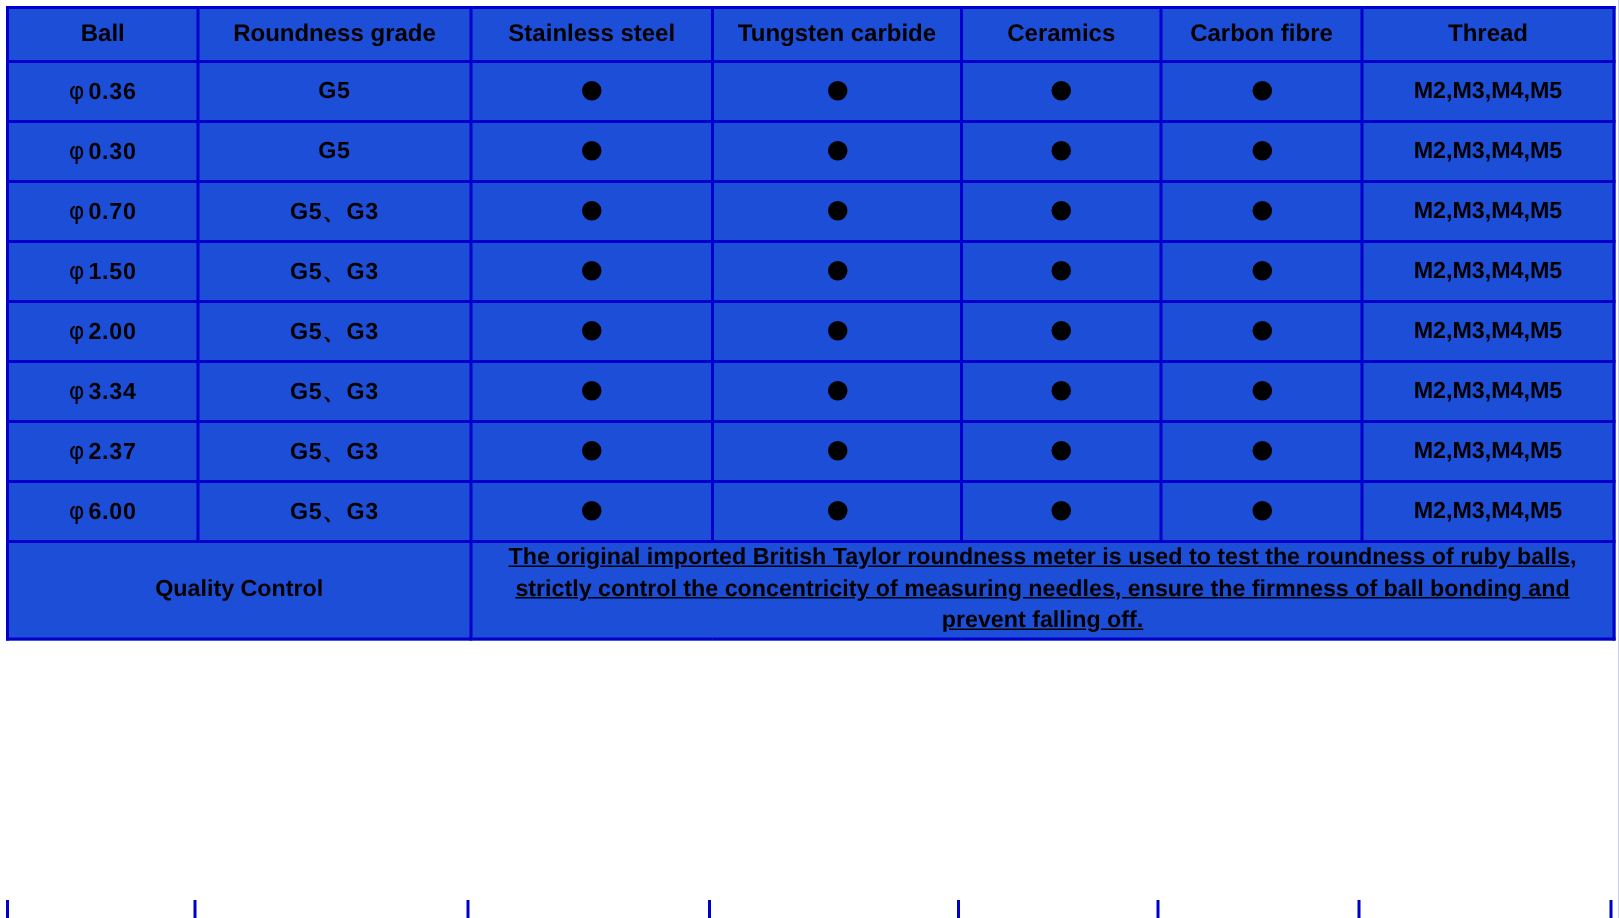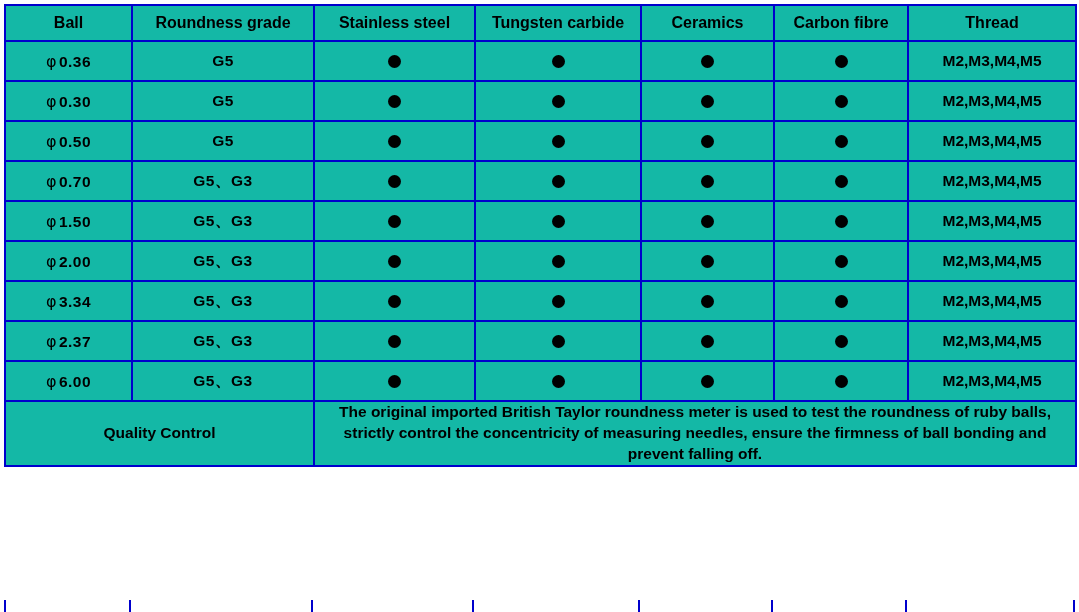--- a/index.html
+++ b/index.html
@@ -18,21 +18,21 @@
     width: 1079px;
     height: 612px;
     position: relative;
     box-sizing: border-box;
   }
   table.spec {
     border-collapse: collapse;
     table-layout: fixed;
     width: 1071px;
     margin: 4px 4px 0 4px;
-    background: #14b8a6;
+    background: #1d4ed8;
   }
   table.spec td, table.spec th {
     border: 2px solid #0000cc;
     text-align: center;
     vertical-align: middle;
     font-size: 15.5px;
     font-weight: bold;
     color: #000000;
     padding: 0;
     height: 40px;
@@ -84,20 +84,21 @@
     font-weight: bold;
     height: 88px;
   }
   td.qc-text {
     font-size: 16px;
     font-weight: bold;
     line-height: 1.35;
     padding: 4px 10px;
     height: 88px;
     text-align: center;
+    text-decoration: underline;
   }
   
   .bottom-strip {
     position: absolute;
     left: 4px;
     top: 596px;
     width: 1071px;
     height: 16px;
     box-sizing: border-box;
   }
@@ -148,29 +149,20 @@
         <tr>
           <td class="ball-cell"><span class="phi">φ</span><span>0.30</span></td>
           <td class="grade-cell">G5</td>
           <td class="dot-cell"><span class="dot"></span></td>
           <td class="dot-cell"><span class="dot"></span></td>
           <td class="dot-cell"><span class="dot"></span></td>
           <td class="dot-cell"><span class="dot"></span></td>
           <td class="thread-cell">M2,M3,M4,M5</td>
         </tr>
         <tr>
-          <td class="ball-cell"><span class="phi">φ</span><span>0.50</span></td>
-          <td class="grade-cell">G5</td>
-          <td class="dot-cell"><span class="dot"></span></td>
-          <td class="dot-cell"><span class="dot"></span></td>
-          <td class="dot-cell"><span class="dot"></span></td>
-          <td class="dot-cell"><span class="dot"></span></td>
-          <td class="thread-cell">M2,M3,M4,M5</td>
-        </tr>
-        <tr>
           <td class="ball-cell"><span class="phi">φ</span><span>0.70</span></td>
           <td class="grade-cell">G5、G3</td>
           <td class="dot-cell"><span class="dot"></span></td>
           <td class="dot-cell"><span class="dot"></span></td>
           <td class="dot-cell"><span class="dot"></span></td>
           <td class="dot-cell"><span class="dot"></span></td>
           <td class="thread-cell">M2,M3,M4,M5</td>
         </tr>
         <tr>
           <td class="ball-cell"><span class="phi">φ</span><span>1.50</span></td>

